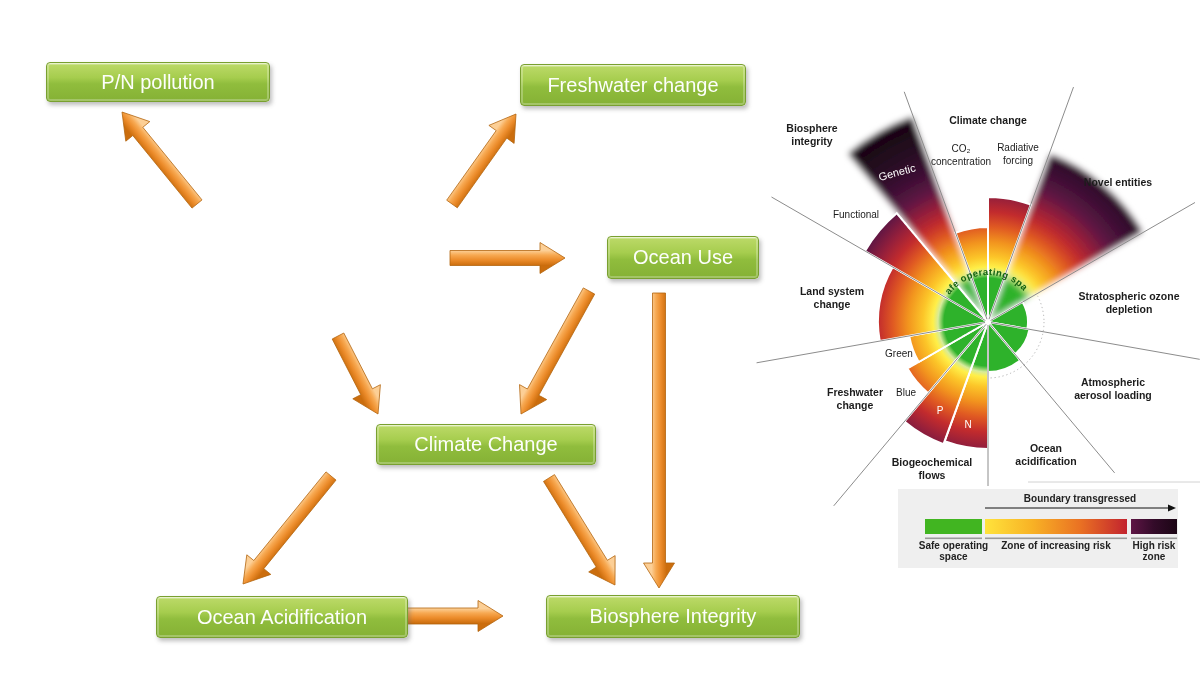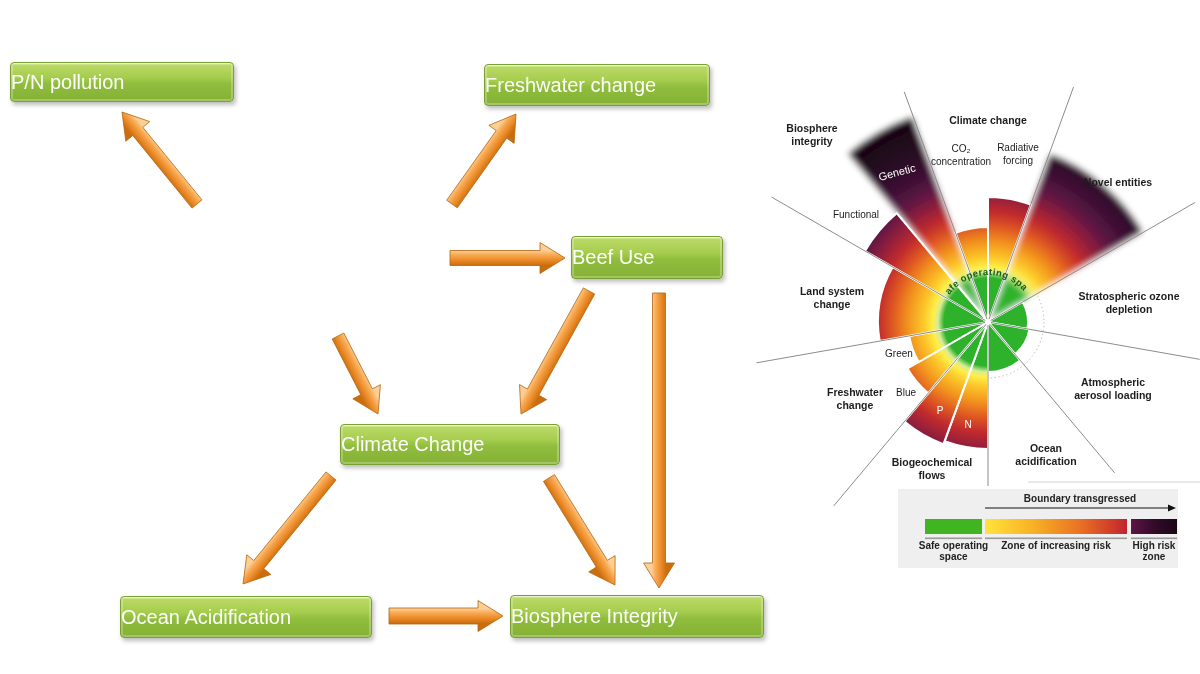--- a/index.html
+++ b/index.html
@@ -1,22 +1,22 @@
 <!DOCTYPE html>
 <html><head>
 <meta charset="utf-8">
 <style>
   html,body{margin:0;padding:0;background:#ffffff;}
   .stage{position:relative;width:1200px;height:674px;overflow:hidden;background:#fff;
          font-family:"Liberation Sans",sans-serif;}
   svg text{font-family:"Liberation Sans",sans-serif;}
   .layer{position:absolute;left:0;top:0;}
-  .node{position:absolute;z-index:3;display:flex;flex-direction:column;align-items:flex-start;
+  .node{position:absolute;z-index:3;display:flex;flex-direction:column;align-items:center;
         justify-content:center;text-align:center;color:#fdfefb;border-radius:4px;
-        line-height:1.15;}
+        line-height:1.15;margin-left:36px;}
   .gbox{background:linear-gradient(180deg,#bdda69 0%,#a6cd4e 38%,#90bd3d 55%,#85b135 100%);
         border:1px solid #79a030;font-size:20px;
         box-shadow:2px 3px 4px rgba(110,110,110,.45),
                    inset 0 1px 0 rgba(255,255,255,.55),
                    inset 0 0 0 2px rgba(255,255,255,.25);}
   .obox{background:linear-gradient(180deg,#f8ac52 0%,#f29a3c 40%,#ec8625 72%,#e87e1a 100%);
         border:1px solid #d2770f;
         box-shadow:2px 3px 4px rgba(110,110,110,.45),
                    inset 0 1px 0 rgba(255,255,255,.5),
                    inset 0 0 0 2px rgba(255,255,255,.22);}
@@ -194,21 +194,21 @@
   <div class="node gbox" style="left:10px;top:62px;width:222px;height:38px">
     <span>P/N pollution</span>
   </div>
 
   <div class="node gbox" style="left:484px;top:64px;width:224px;height:40px">
     <span>Freshwater change</span>
   </div>
 
 
   <div class="node gbox" style="left:571px;top:236px;width:150px;height:41px">
-    <span>Beef Use</span>
+    <span>Ocean Use</span>
   </div>
 
   <div class="node gbox" style="left:340px;top:424px;width:218px;height:39px">
     <span>Climate Change</span>
   </div>
 
   <div class="node gbox" style="left:120px;top:596px;width:250px;height:40px">
     <span>Ocean Acidification</span>
   </div>
 

